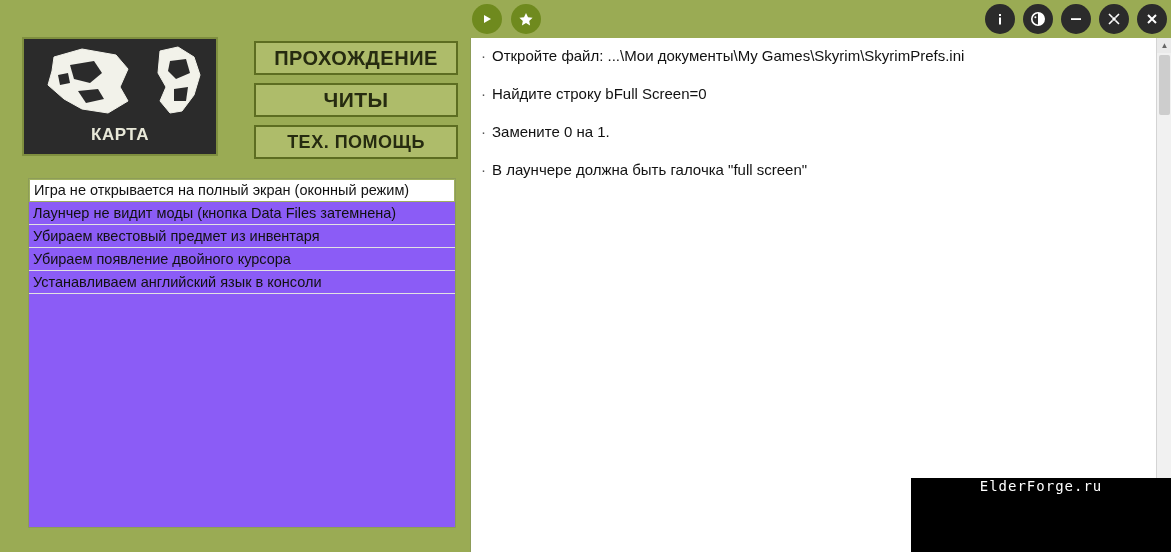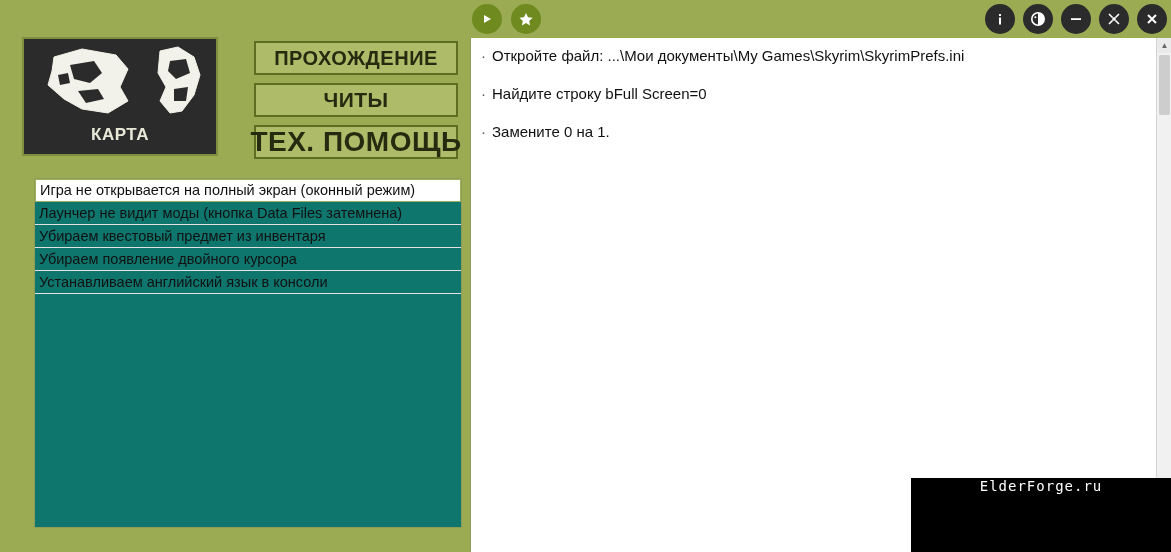--- a/index.html
+++ b/index.html
@@ -83,28 +83,28 @@
     font-weight: bold;
     letter-spacing: 0.5px;
     display: flex;
     align-items: center;
     justify-content: center;
     text-align: center;
     white-space: nowrap;
   }
   #btn-walkthrough { top: 41px; font-size: 20px; }
   #btn-cheats      { top: 83px; }
-  #btn-support     { top: 125px; font-size: 28px; }
+  #btn-support     { top: 125px; font-size: 18px; }
 
   
   #list-panel {
     position: absolute;
-    left: 34px; top: 178px;
+    left: 28px; top: 178px;
     width: 428px; height: 350px;
-    background: #0f766e;
+    background: #8b5cf6;
     border: 1px solid #8d9c58;
     overflow: hidden;
   }
   .list-item {
     height: 23px;
     line-height: 23px;
     padding: 0 4px;
     font-size: 14.5px;
     color: #111111;
     border-bottom: 1px solid #e2e2e2;
@@ -263,20 +263,23 @@
   <div id="content-inner">
     <p class="content-line">
       <span class="bullet">·</span><span>Откройте файл: ...\Мои документы\My Games\Skyrim\SkyrimPrefs.ini</span>
     </p>
     <p class="content-line">
       <span class="bullet">·</span><span>Найдите строку bFull Screen=0</span>
     </p>
     <p class="content-line">
       <span class="bullet">·</span><span>Замените 0 на 1.</span>
     </p>
+    <p class="content-line">
+      <span class="bullet">·</span><span>В лаунчере должна быть галочка "full screen"</span>
+    </p>
   </div>
 
   <div id="content-scrollbar">
     <div class="sb-arrow" id="sb-arrow-up">▲</div>
     <div id="sb-thumb"></div>
     <div class="sb-arrow" id="sb-arrow-down">▼</div>
   </div>
 </div>
 
 <div id="watermark">

